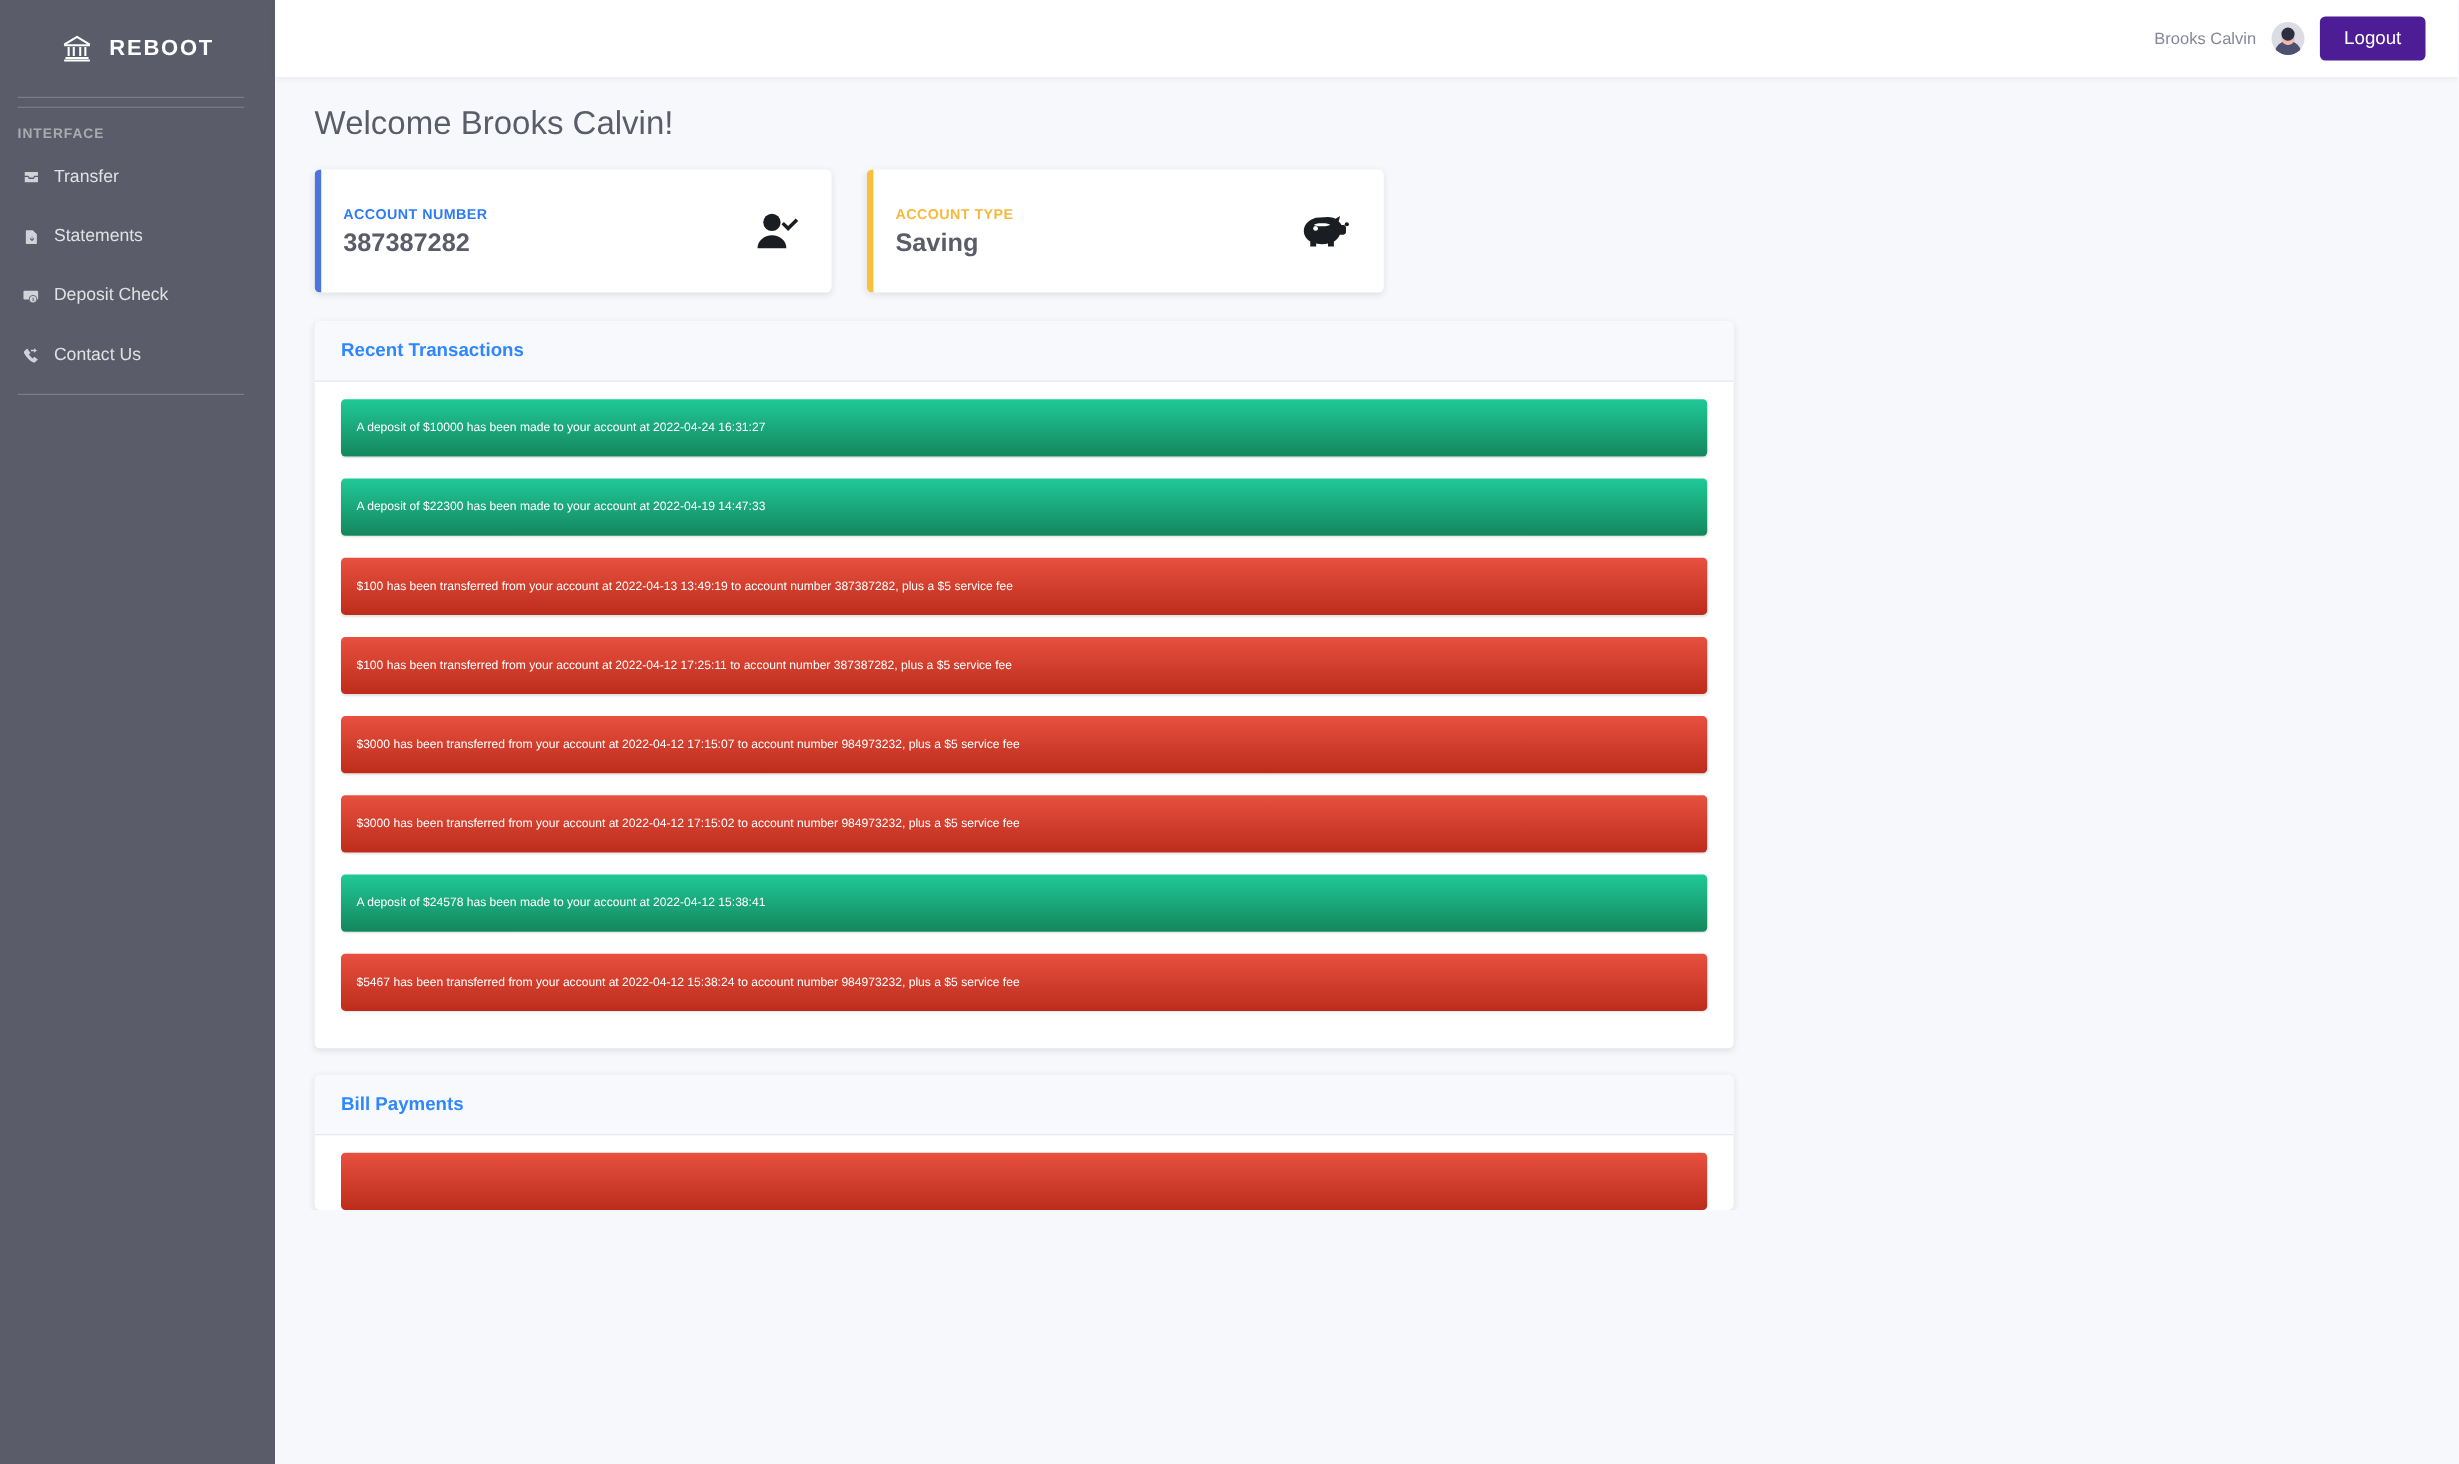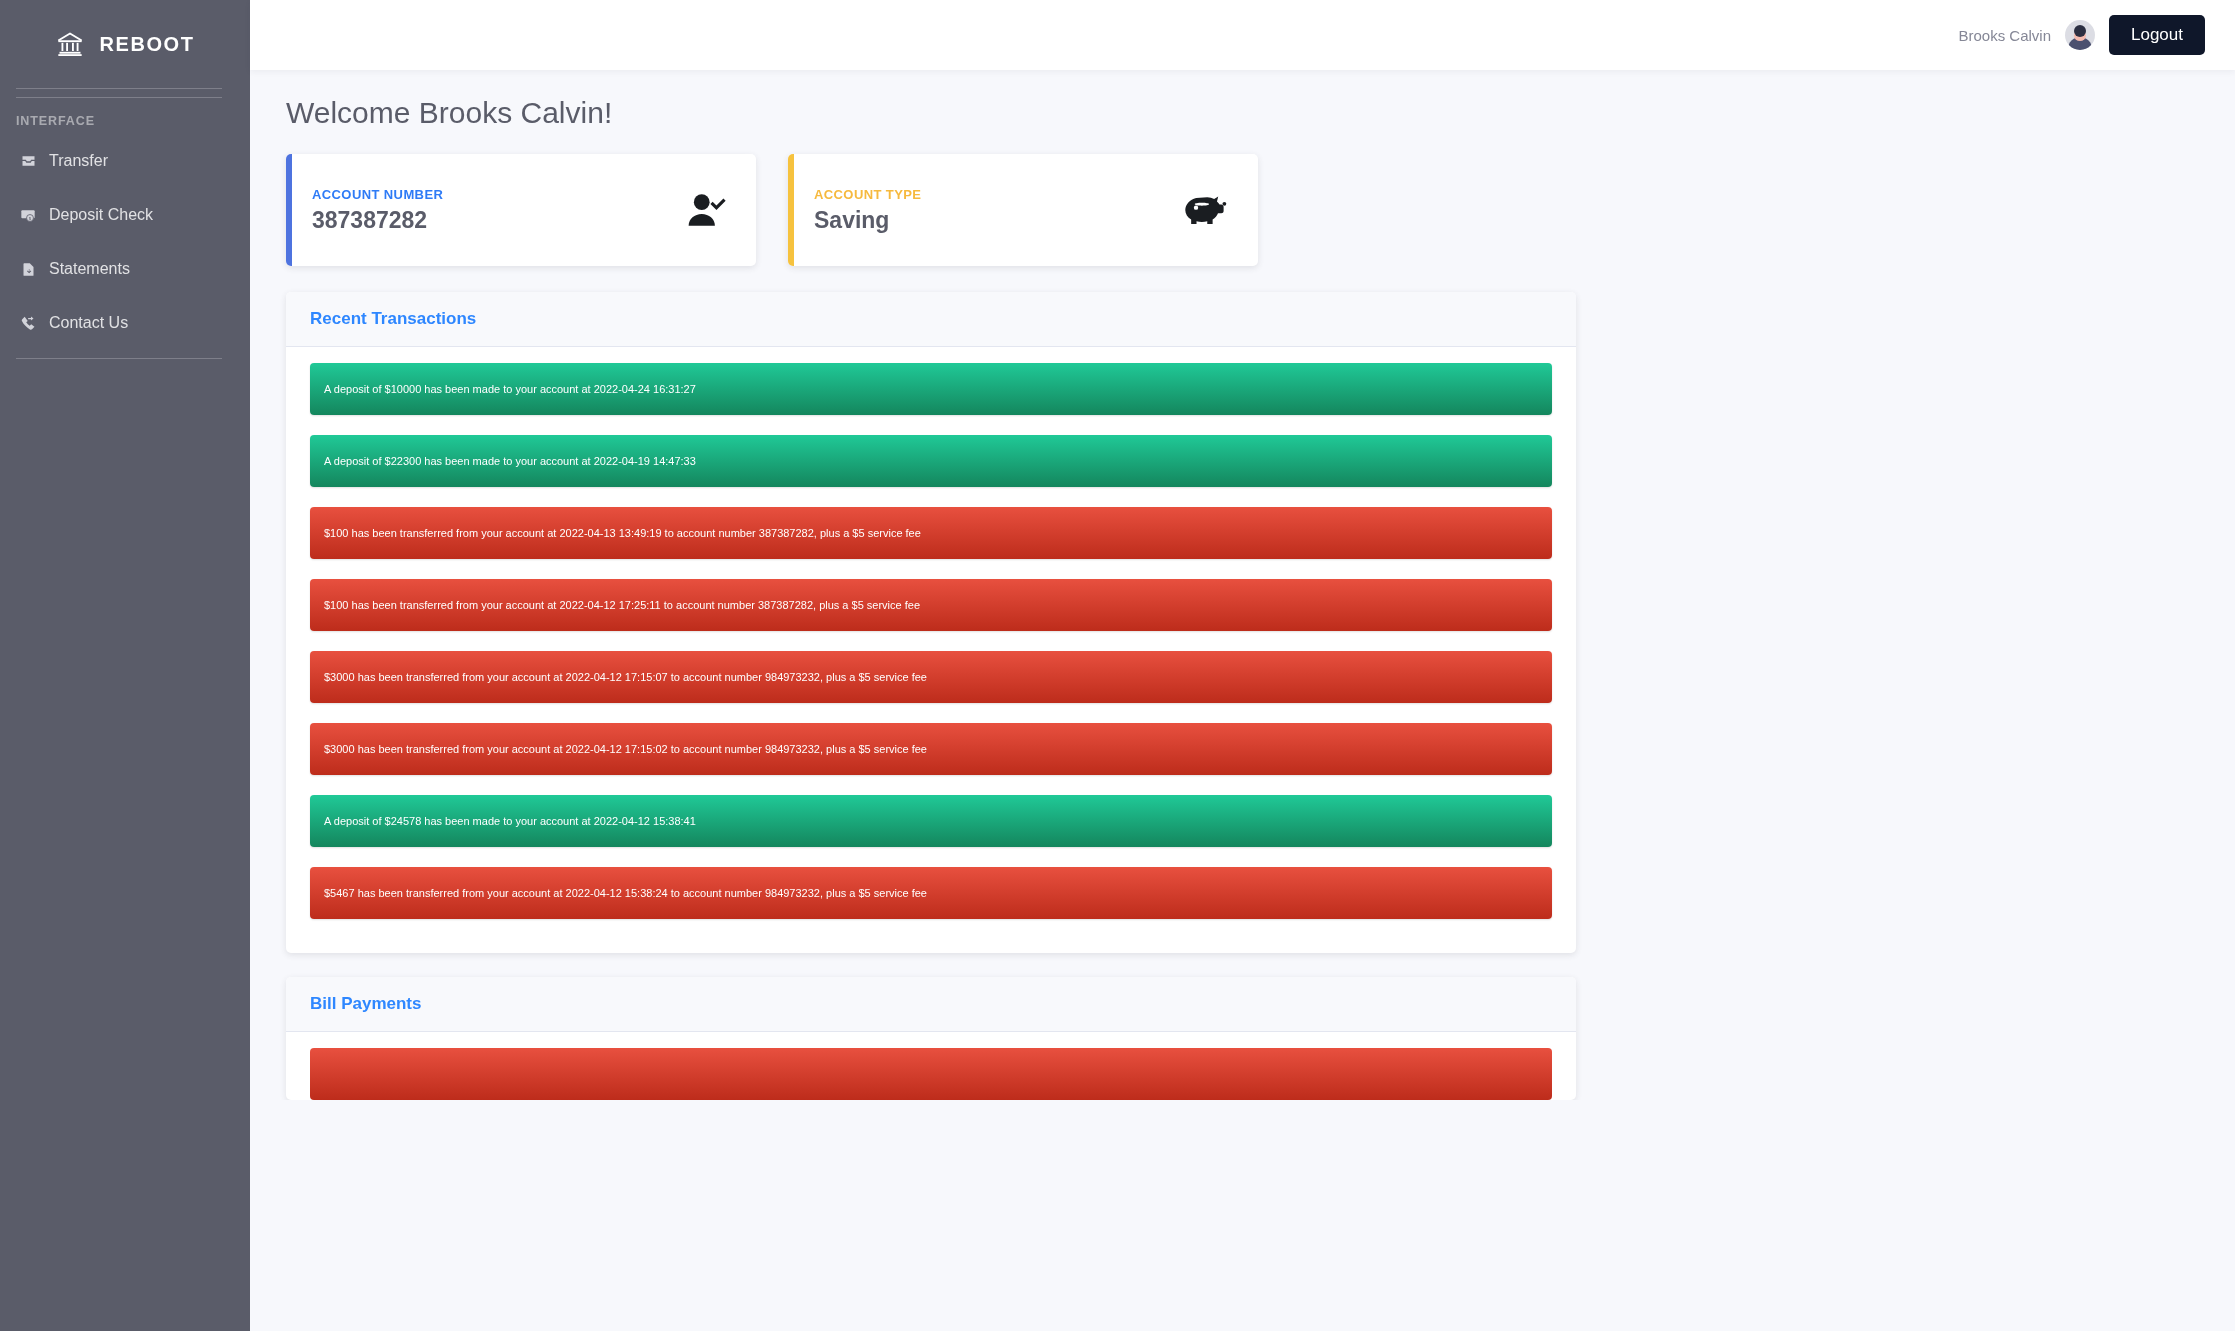--- a/index.html
+++ b/index.html
@@ -67,21 +67,21 @@
   }
   .avatar .body {
     position: absolute; width: 24px; height: 15px; border-radius: 12px 12px 0 0;
     background: #4c5170; left: 3px; top: 17px;
   }
   .avatar .face {
     position: absolute; width: 12px; height: 11px; border-radius: 50%;
     background: #f2b9ae; left: 9px; top: 10px;
   }
   .logout-btn {
-    background: #0f172a; color: #fff; border: none;
+    background: #4c1d95; color: #fff; border: none;
     font-size: 17px; padding: 10px 22px; border-radius: 5px;
     cursor: pointer; font-family: inherit;
   }
 
   .content { padding: 26px 16px 0 36px; overflow: hidden; }
   .page-title {
     font-size: 30px; color: #5a5c69; font-weight: normal; margin-bottom: 24px;
   }
 
   
@@ -174,37 +174,37 @@
       <span class="nav-ico">
         <svg width="17" height="16" viewBox="0 0 24 24" fill="#e3e4ea">
           <path d="M3 5h18v5h-5l-1.5 2.5h-5L8 10H3V5zm0 7h4.2l1.5 2.5h6.6L16.8 12H21v7H3v-7z"></path>
         </svg>
       </span>
       <span>Transfer</span>
     </a>
 
     <a class="nav-item">
       <span class="nav-ico">
+        <svg width="15" height="17" viewBox="0 0 24 24" fill="#e3e4ea">
+          <path d="M14 2H5a1 1 0 0 0-1 1v18a1 1 0 0 0 1 1h14a1 1 0 0 0 1-1V8l-6-6z"></path>
+          <path d="M12.6 11v4.4l-1.9-1.9-1.1 1.1 3.4 3.4 3.4-3.4-1.1-1.1-1.9 1.9V11z" fill="#5a5c69"></path>
+        </svg>
+      </span>
+      <span>Statements</span>
+    </a>
+
+    <a class="nav-item">
+      <span class="nav-ico">
         <svg width="18" height="16" viewBox="0 0 24 24" fill="#e3e4ea">
           <rect x="2" y="5" width="20" height="12" rx="1.5"></rect>
           <circle cx="15" cy="16.5" r="5.2" fill="#e3e4ea" stroke="#5a5c69" stroke-width="1.2"></circle>
           <text x="15" y="19.4" font-size="6.5" fill="#5a5c69" text-anchor="middle" font-family="Liberation Sans, sans-serif">$</text>
         </svg>
       </span>
       <span>Deposit Check</span>
-    </a>
-
-    <a class="nav-item">
-      <span class="nav-ico">
-        <svg width="15" height="17" viewBox="0 0 24 24" fill="#e3e4ea">
-          <path d="M14 2H5a1 1 0 0 0-1 1v18a1 1 0 0 0 1 1h14a1 1 0 0 0 1-1V8l-6-6z"></path>
-          <path d="M12.6 11v4.4l-1.9-1.9-1.1 1.1 3.4 3.4 3.4-3.4-1.1-1.1-1.9 1.9V11z" fill="#5a5c69"></path>
-        </svg>
-      </span>
-      <span>Statements</span>
     </a>
 
 
     <a class="nav-item">
       <span class="nav-ico">
         <svg width="17" height="17" viewBox="0 0 24 24" fill="#e3e4ea">
           <path d="M6.6 2.5 3.2 5.9c-.8.8-.9 2-.3 3C5.3 13.5 9.4 17.7 14 20.3c1 .6 2.2.5 3-.3l3.4-3.4-4.6-3.4-2.1 2.1a21 21 0 0 1-4.9-4.9l2.1-2.1z"></path>
           <path d="M15.5 2.2v1.9h-4v1.9h4v1.9l3.6-2.9z"></path>
         </svg>
       </span>

